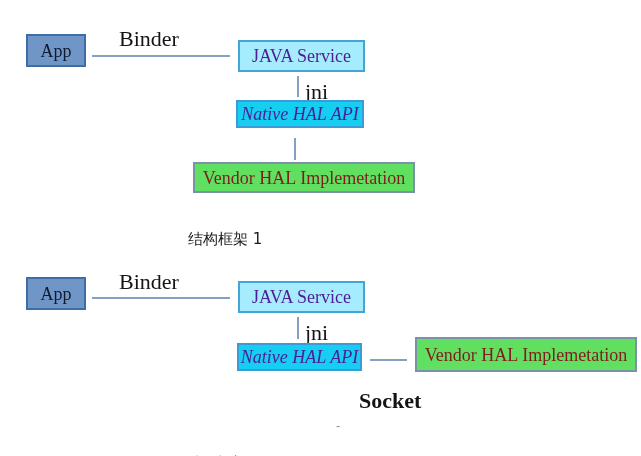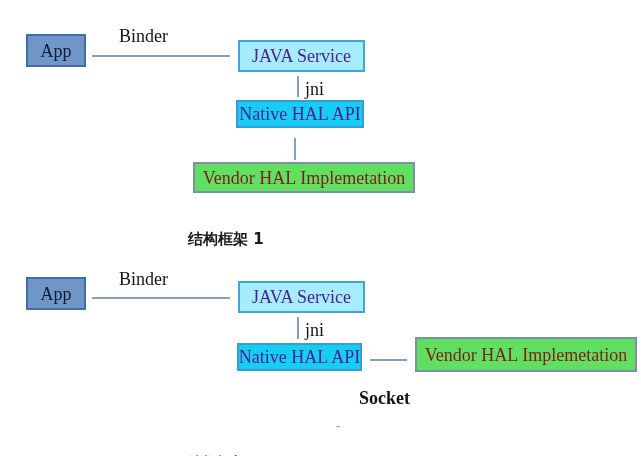--- a/index.html
+++ b/index.html
@@ -13,33 +13,33 @@
   .canvas { position:absolute; inset:0; }
   .frame { position:absolute; inset:0; }
   .box {
     position:absolute; box-sizing:border-box;
     display:flex; align-items:center; justify-content:center;
     font-size:18px; line-height:1; color:#4c1d95;
     white-space:nowrap;
   }
   .box-app    { background:var(--app-fill);    border:2px solid var(--app-border);    color:#101a2e; }
   .box-java   { background:var(--java-fill);   border:2px solid var(--java-border); }
-  .box-native { background:var(--native-fill); border:2px solid var(--native-border); }
+  .box-native { background:var(--native-fill); border:2px solid var(--native-border);font-style:italic; }
   .box-vendor { background:var(--vendor-fill); border:2px solid var(--vendor-border); color:#7f1d1d; }
   .line { position:absolute; background:var(--line); }
   .hline { height:2px; }
   .vline { width:2px; }
   .lbl {
-    position:absolute; font-size:18px; line-height:1.1;
+    position:absolute; font-size:22px; line-height:1.1;
     color:#141414; white-space:nowrap;
   }
   .caption {
     position:absolute;
     font-family:"DejaVu Sans", sans-serif;
-    font-weight:700; font-size:15px; color:#1a1a1a;
+    font-weight:400; font-size:15px; color:#1a1a1a;
     white-space:nowrap;
   }
   .stray {
     position:absolute; font-size:13px; color:#7d93ad;
     font-family:"Liberation Sans", sans-serif;
   }
 </style>
 </head>
 <body style="--app-fill: #7096c8; --app-border: #3e6ea5; --java-fill: #a6ecff; --java-border: #44a4d6; --native-fill: #16cdf2; --native-border: #3a9bd5; --vendor-fill: #60df60; --vendor-border: #7b91a8; --line: #85a0c2;">
 

